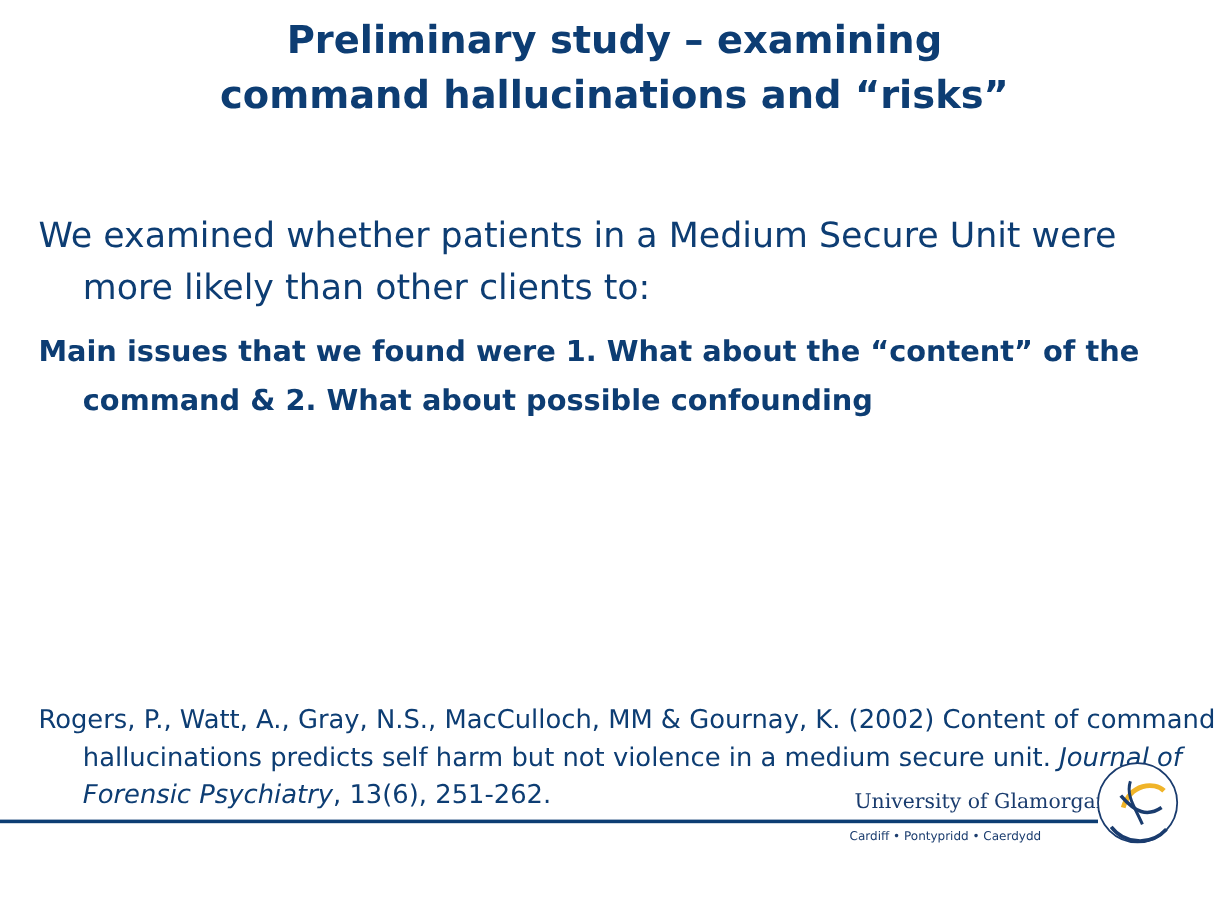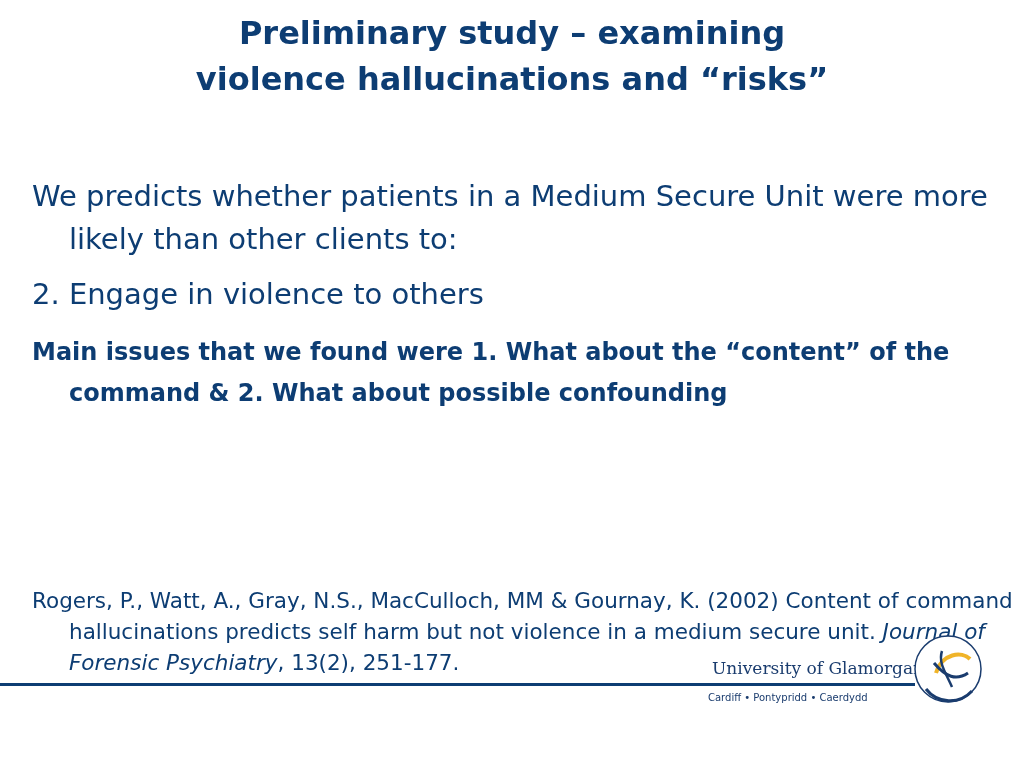--- a/index.html
+++ b/index.html
@@ -18,30 +18,29 @@
   .rule1 { position:absolute; left:0; top:683px; width:915px; height:3px; background:#0d3d73; }
   .logo-text { position:absolute; left:712px; top:658px; font-family:"DejaVu Serif", serif; font-size:17px; color:#1a3c6e; }
   .logo-sub { position:absolute; left:708px; top:692px; font-size:10px; color:#1a3c6e; }
   .crest { position:absolute; left:912px; top:633px; width:72px; height:72px; }
 </style>
 </head>
 <body>
 
 <div class="title">
   <div>Preliminary study – examining</div>
-  <div>violence hallucinations and “risks”</div>
+  <div>command hallucinations and “risks”</div>
 </div>
 
 <div class="body-text">
-  <p class="para intro">We predicts whether patients in a Medium Secure Unit were more likely than other clients to:</p>
-  <p class="para item"><span>2.</span><span> Engage in violence to others</span></p>
+  <p class="para intro">We examined whether patients in a Medium Secure Unit were more likely than other clients to:</p>
   <p class="para bold">Main issues that we found were 1. What about the “content” of the command &amp; 2. What about possible confounding</p>
 </div>
 
-<div class="ref"><span>Rogers, P., Watt, A., Gray, N.S., MacCulloch, MM &amp; Gournay, K. (2002) Content of command hallucinations predicts self harm but not violence in a medium secure unit. </span><i>Journal of Forensic Psychiatry</i><span>, 13(2), 251-177.</span></div>
+<div class="ref"><span>Rogers, P., Watt, A., Gray, N.S., MacCulloch, MM &amp; Gournay, K. (2002) Content of command hallucinations predicts self harm but not violence in a medium secure unit. </span><i>Journal of Forensic Psychiatry</i><span>, 13(6), 251-262.</span></div>
 
 <div class="rule1"></div>
 <div class="logo-text">University of Glamorgan</div>
 <div class="logo-sub">Cardiff • Pontypridd • Caerdydd</div>
 <svg class="crest" viewBox="0 0 72 72">
   <circle cx="36" cy="36" r="33" fill="#fff" stroke="#1a3c6e" stroke-width="1.5"></circle>
   <path d="M14 56 A30 30 0 0 0 60 58" fill="none" stroke="#1a3c6e" stroke-width="3"></path>
   <path d="M24 40 C30 20, 50 18, 58 26" fill="none" stroke="#f0b429" stroke-width="4"></path>
   <path d="M22 30 C34 44, 44 48, 56 40" fill="none" stroke="#1a3c6e" stroke-width="3"></path>
   <path d="M30 18 C26 30, 34 40, 40 54" fill="none" stroke="#1a3c6e" stroke-width="2.5"></path>

